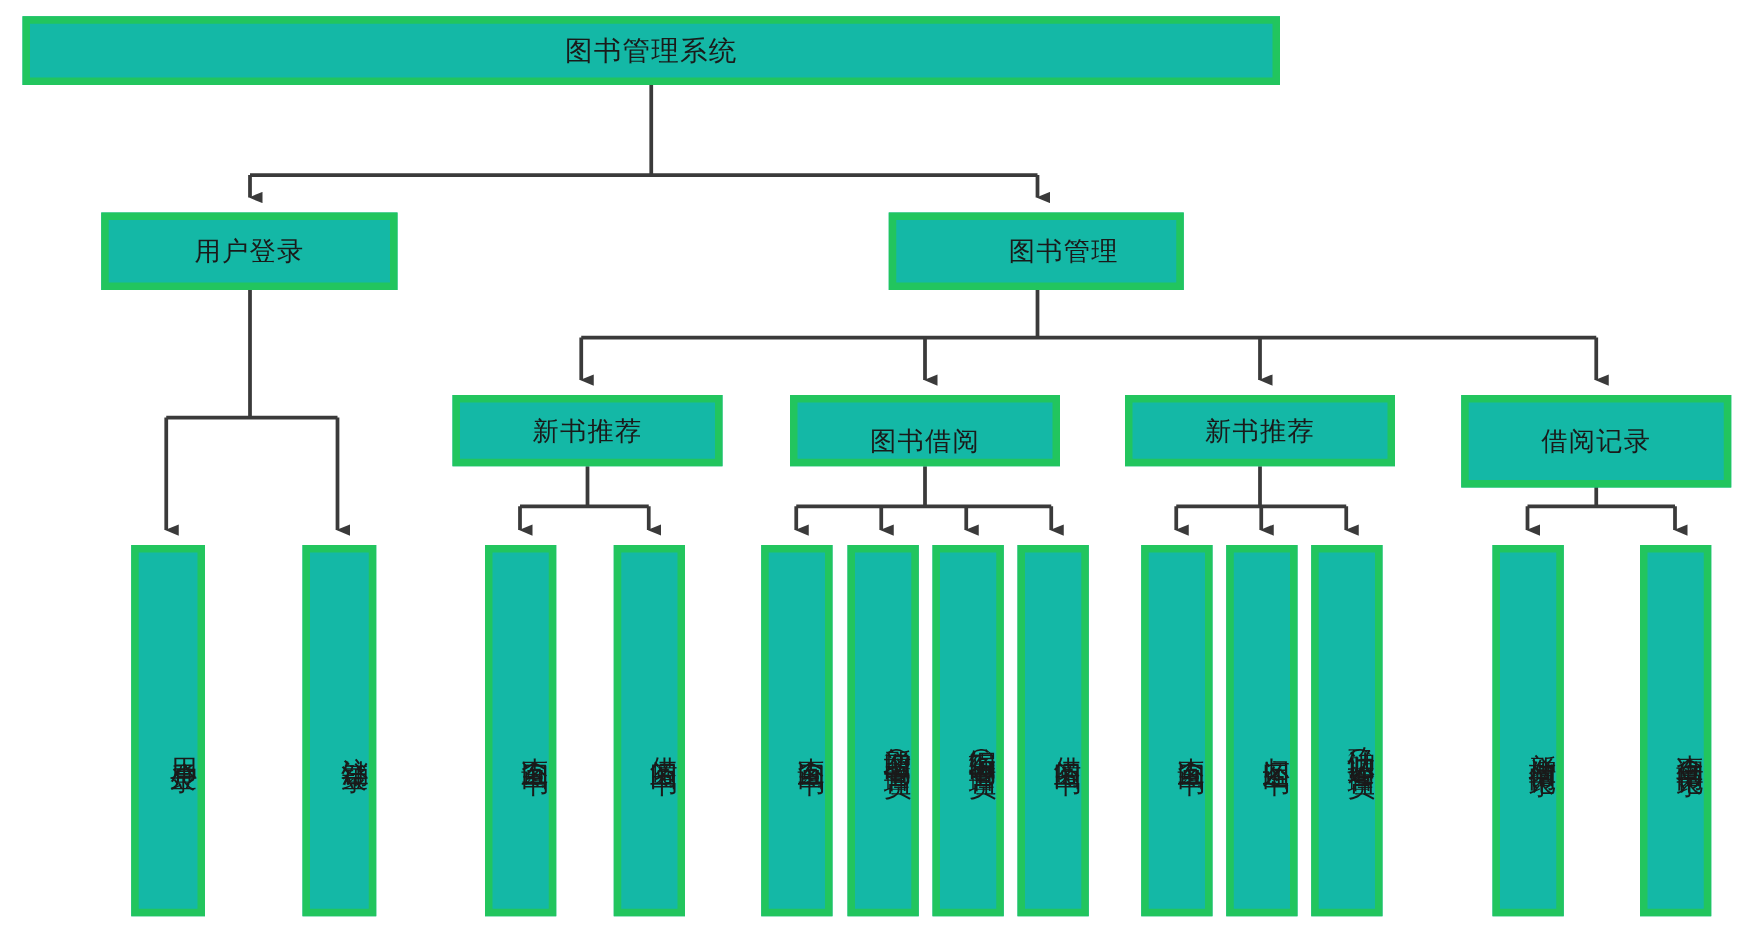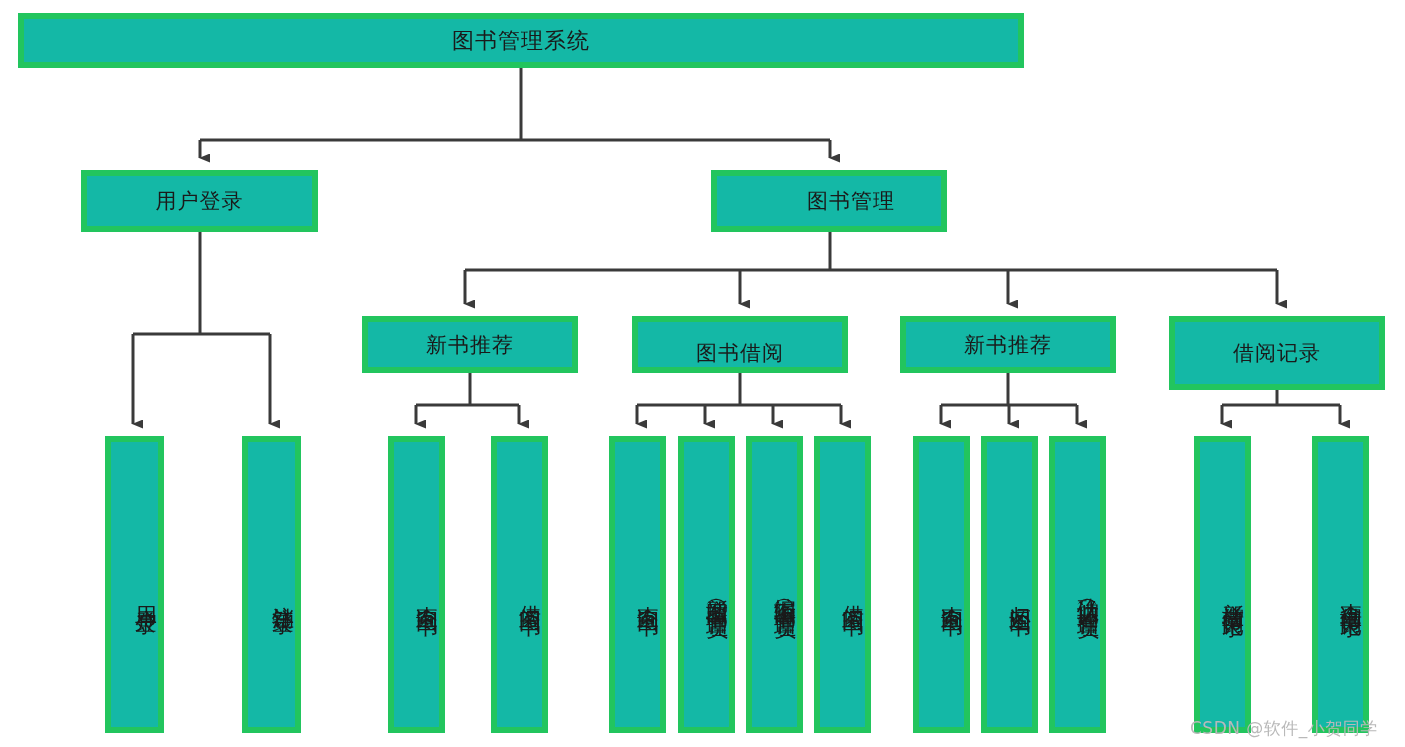--- a/index.html
+++ b/index.html
@@ -181,15 +181,14 @@
     <span class="vlabel">确认归还（管理员）</span>
   </div>
 
   <div class="node node-v" style="left:1194px; top:436px; width:57px; height:297px;">
     <span class="vlabel">新增借阅记录</span>
   </div>
   <div class="node node-v" style="left:1312px; top:436px; width:57px; height:297px;">
     <span class="vlabel">查询借阅记录</span>
   </div>
 
-  <div class="watermark" style="left:1190px; top:717px;">CSDN @软件_小贺同学</div>
 
 </div>
 
 </body></html>

